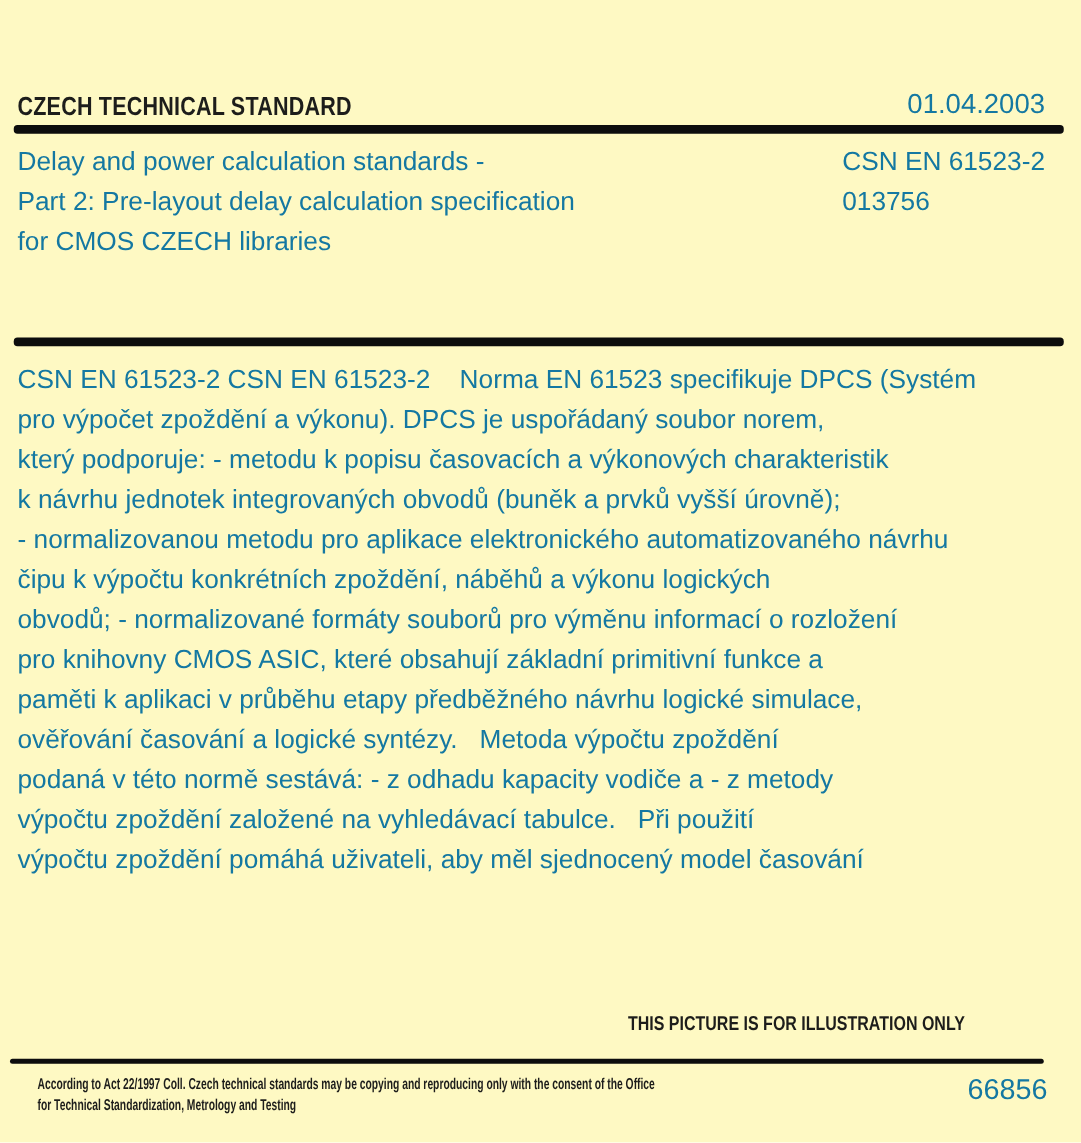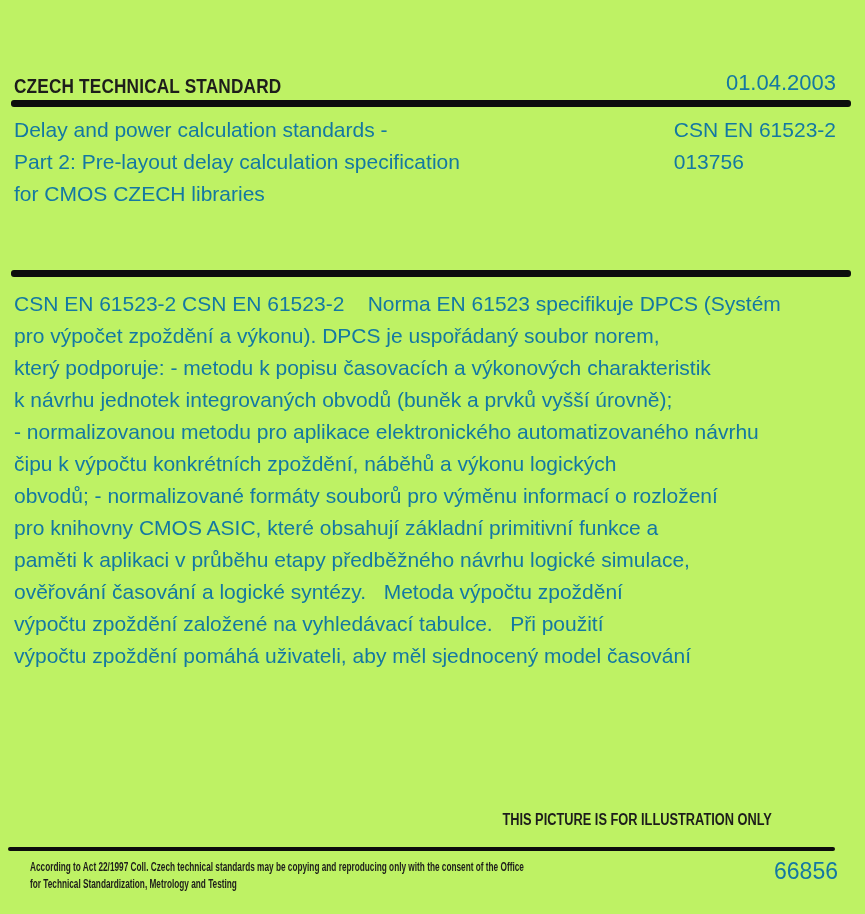--- a/index.html
+++ b/index.html
@@ -1,21 +1,21 @@
 <!DOCTYPE html>
 <html><head>
 <meta charset="utf-8">
 <style>
   * { margin: 0; padding: 0; box-sizing: border-box; }
   html, body { background: #ffffff; }
   .page {
     position: relative;
     width: 865px;
     height: 914px;
-    background: #bef264;
+    background: #fef9c3;
     font-family: "Liberation Sans", sans-serif;
     overflow: hidden;
   }
   
   .header-label {
     position: absolute;
     left: 14px; top: 74px;
     font-size: 21px;
     font-weight: bold;
     color: #1d1d1b;
@@ -131,20 +131,21 @@
     <div class="abstract-line">CSN EN 61523-2 CSN EN 61523-2    Norma EN 61523 specifikuje DPCS (Systém</div>
     <div class="abstract-line">pro výpočet zpoždění a výkonu). DPCS je uspořádaný soubor norem,</div>
     <div class="abstract-line">který podporuje: - metodu k popisu časovacích a výkonových charakteristik</div>
     <div class="abstract-line">k návrhu jednotek integrovaných obvodů (buněk a prvků vyšší úrovně);</div>
     <div class="abstract-line">- normalizovanou metodu pro aplikace elektronického automatizovaného návrhu</div>
     <div class="abstract-line">čipu k výpočtu konkrétních zpoždění, náběhů a výkonu logických</div>
     <div class="abstract-line">obvodů; - normalizované formáty souborů pro výměnu informací o rozložení</div>
     <div class="abstract-line">pro knihovny CMOS ASIC, které obsahují základní primitivní funkce a</div>
     <div class="abstract-line">paměti k aplikaci v průběhu etapy předběžného návrhu logické simulace,</div>
     <div class="abstract-line">ověřování časování a logické syntézy.   Metoda výpočtu zpoždění</div>
+    <div class="abstract-line">podaná v této normě sestává: - z odhadu kapacity vodiče a - z metody</div>
     <div class="abstract-line">výpočtu zpoždění založené na vyhledávací tabulce.   Při použití</div>
     <div class="abstract-line">výpočtu zpoždění pomáhá uživateli, aby měl sjednocený model časování</div>
   </div>
 
   <div class="illustration-note">THIS PICTURE IS FOR ILLUSTRATION ONLY</div>
 
   <div class="rule-thin"></div>
   <div class="footnote">
     <div class="footnote-line">According to Act 22/1997 Coll. Czech technical standards may be copying and reproducing only with the consent of the Office</div>
     <div class="footnote-line">for Technical Standardization, Metrology and Testing</div>

